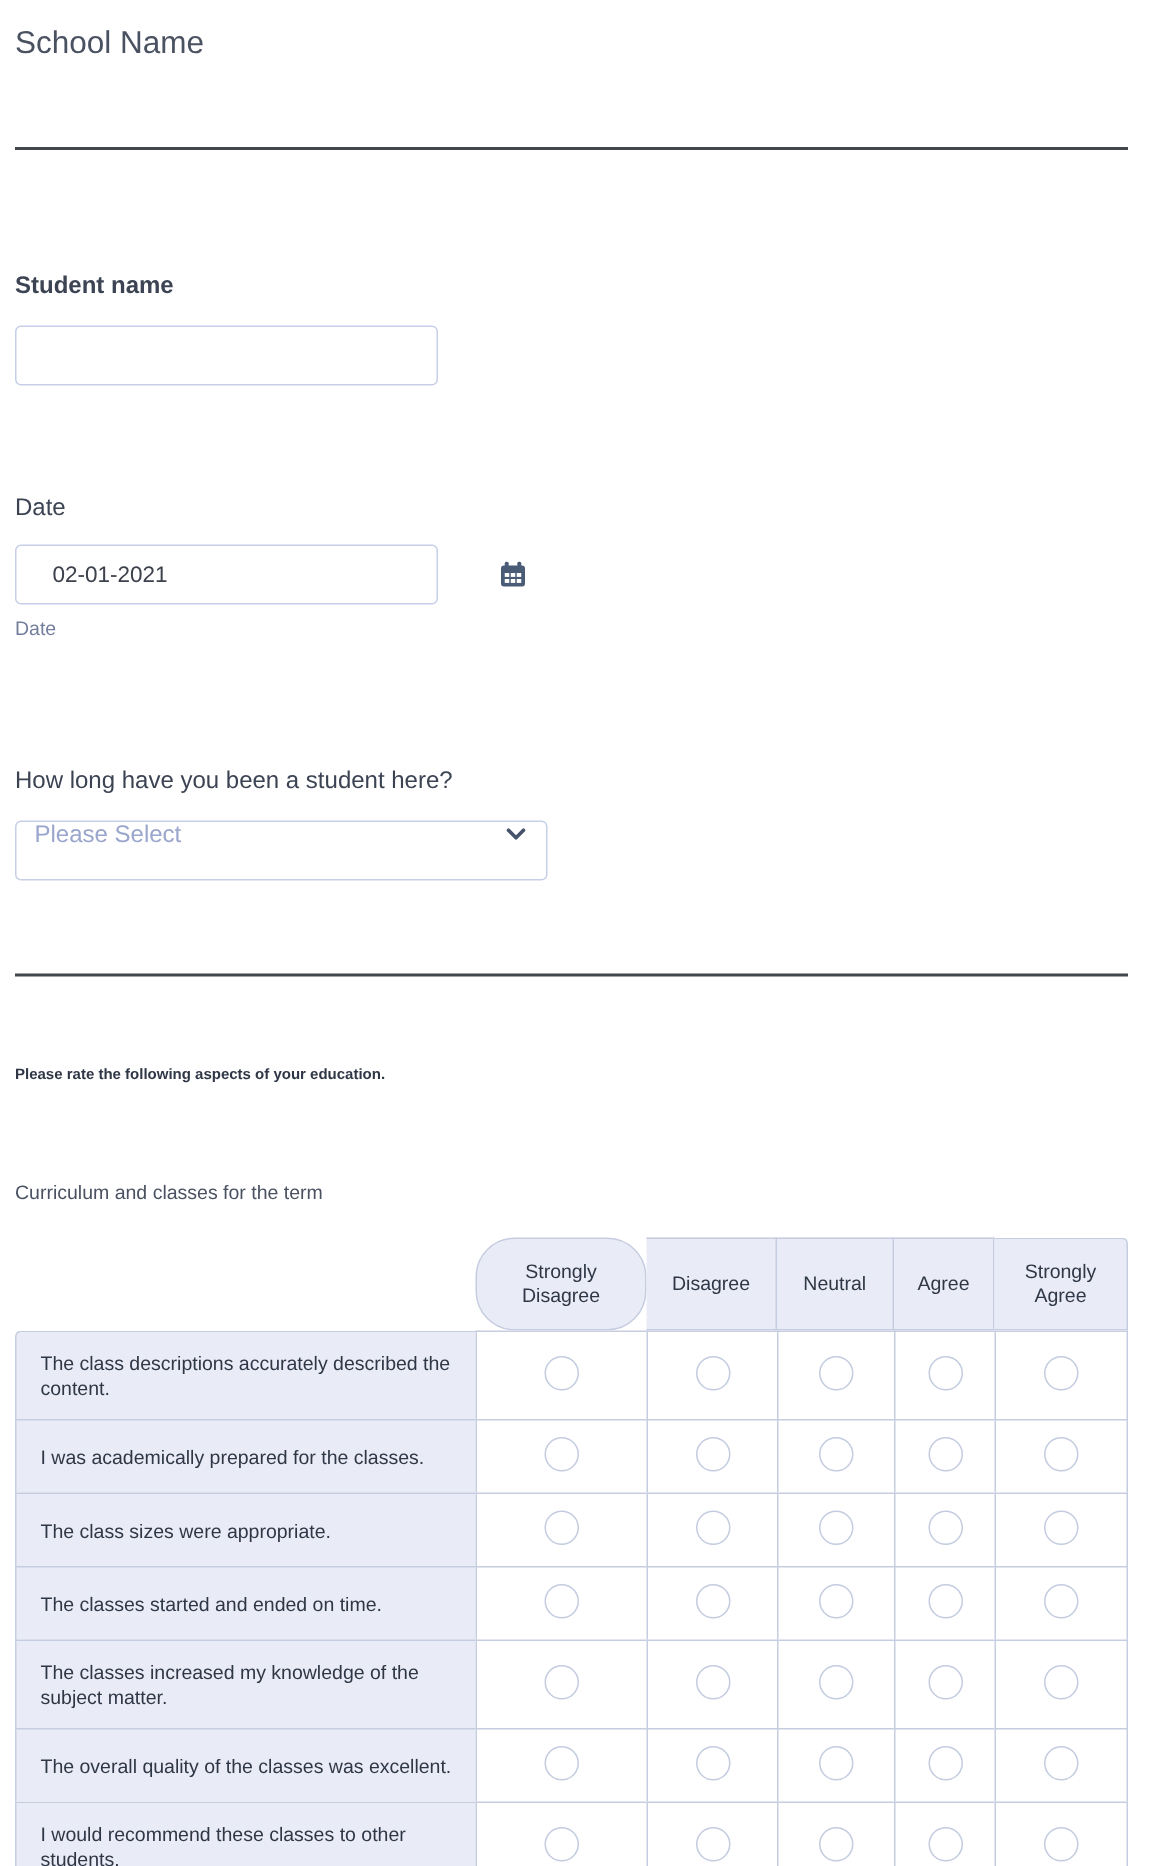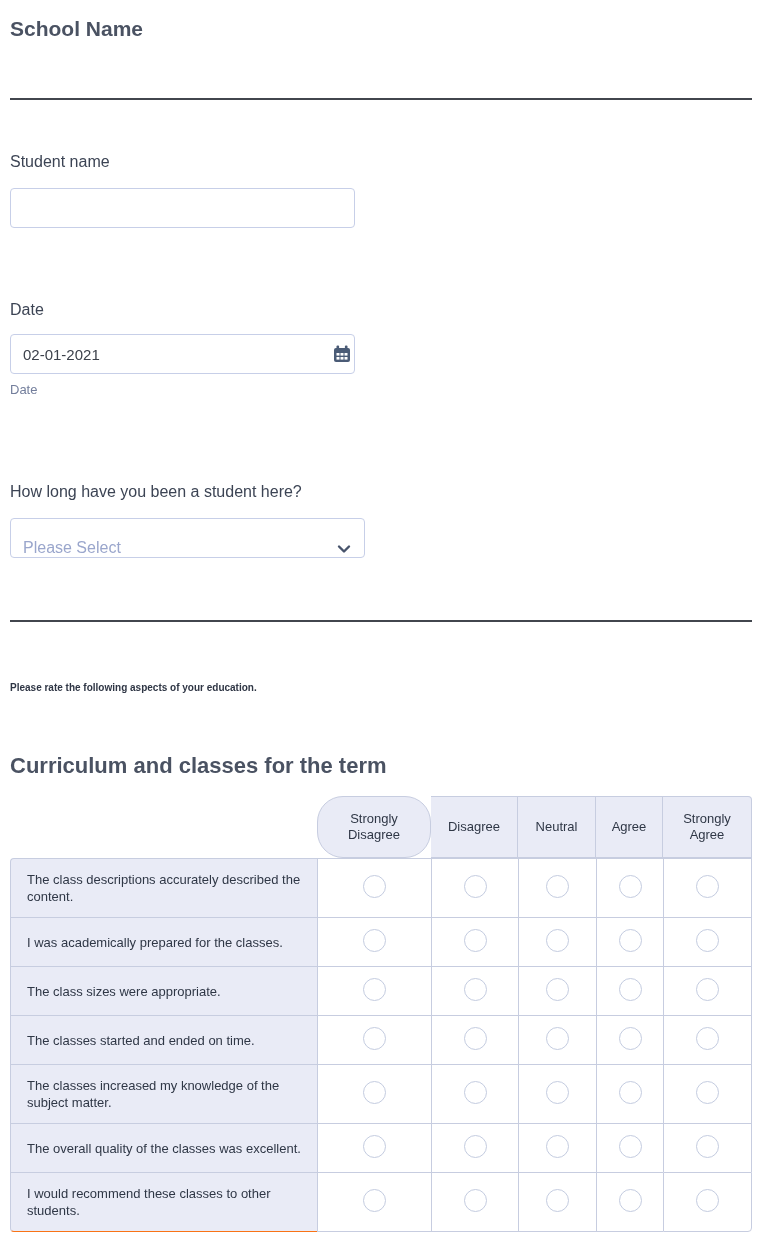--- a/index.html
+++ b/index.html
@@ -4,66 +4,66 @@
 <style>
   html,body{margin:0;padding:0;background:#fff;}
   body{
     width:768px;height:1244px;overflow:hidden;
     font-family:"Liberation Sans", sans-serif;
     color:#343b4a;
   }
   .page{padding:16px 16px 0 10px;width:742px;}
 
   .form-title{
-    font-size:21px;font-weight:700;color:#4a5262;margin:0;line-height:26px;
+    font-size:21px;font-weight:400;color:#4a5262;margin:0;line-height:26px;
   }
   .divider{border:none;border-top:2px solid #42464d;margin:0;width:742px;}
   .divider-1{margin-top:56px;}
   .divider-2{margin-top:62px;}
 
   .field-label{
     font-size:16px;color:#3c4454;line-height:20px;font-weight:400;
   }
-  .lbl-student{margin-top:52px;}
+  .lbl-student{margin-top:81px;font-weight:bold;}
   .lbl-date{margin-top:72px;}
   .lbl-duration{margin-top:84px;}
 
   .text-input{
-    display:block;margin-top:16px;width:345px;height:40px;box-sizing:border-box;
+    display:block;margin-top:16px;width:282px;height:40px;box-sizing:border-box;
     border:1px solid #c7cfe8;border-radius:4px;background:#fff;
     font-family:"Liberation Sans", sans-serif;font-size:15px;color:#3c414b;
-    padding:0 12px;outline:none;
+    padding:0 24px;outline:none;
   }
   .input-wrap{
     position:relative;width:355px;margin-top:14px;
   }
   .input-wrap .text-input{margin-top:0;padding-right:44px;}
   .cal-btn{
     position:absolute;right:10px;top:8px;width:26px;height:24px;
     background:none;border:none;padding:0;cursor:pointer;color:#4a5b76;
     display:flex;align-items:center;justify-content:center;
   }
   .sublabel{
     margin-top:8px;font-size:13px;color:#737e9c;line-height:16px;
   }
 
   .select-box{
     margin-top:16px;width:355px;height:40px;box-sizing:border-box;
     border:1px solid #c7cfe8;border-radius:4px;background:#fff;
-    display:flex;align-items:flex-end;justify-content:space-between;
+    display:flex;align-items:flex-start;justify-content:space-between;
     padding:0 12px;cursor:pointer;
   }
   .select-placeholder{font-size:16px;color:#9aa6cc;}
   .chevron{color:#47536b;display:flex;}
 
   .intro-text{
     margin-top:56px;font-size:10px;font-weight:700;color:#2f3645;line-height:19px;
   }
   .matrix-title{
-    margin-top:58px;font-size:22px;font-weight:700;color:#4a5262;line-height:21px;
+    margin-top:58px;font-size:13px;font-weight:400;color:#4a5262;line-height:21px;
   }
 
   table.matrix{
     margin-top:20px;border-collapse:separate;border-spacing:0;table-layout:fixed;
     width:742px;font-size:13px;color:#2f3746;
   }
   .matrix th,.matrix td{box-sizing:border-box;}
   .mx-corner{background:transparent;border:none;}
   .mx-head{
     background:#e9ebf6;border:1px solid #c7cde0;border-left-width:0;

